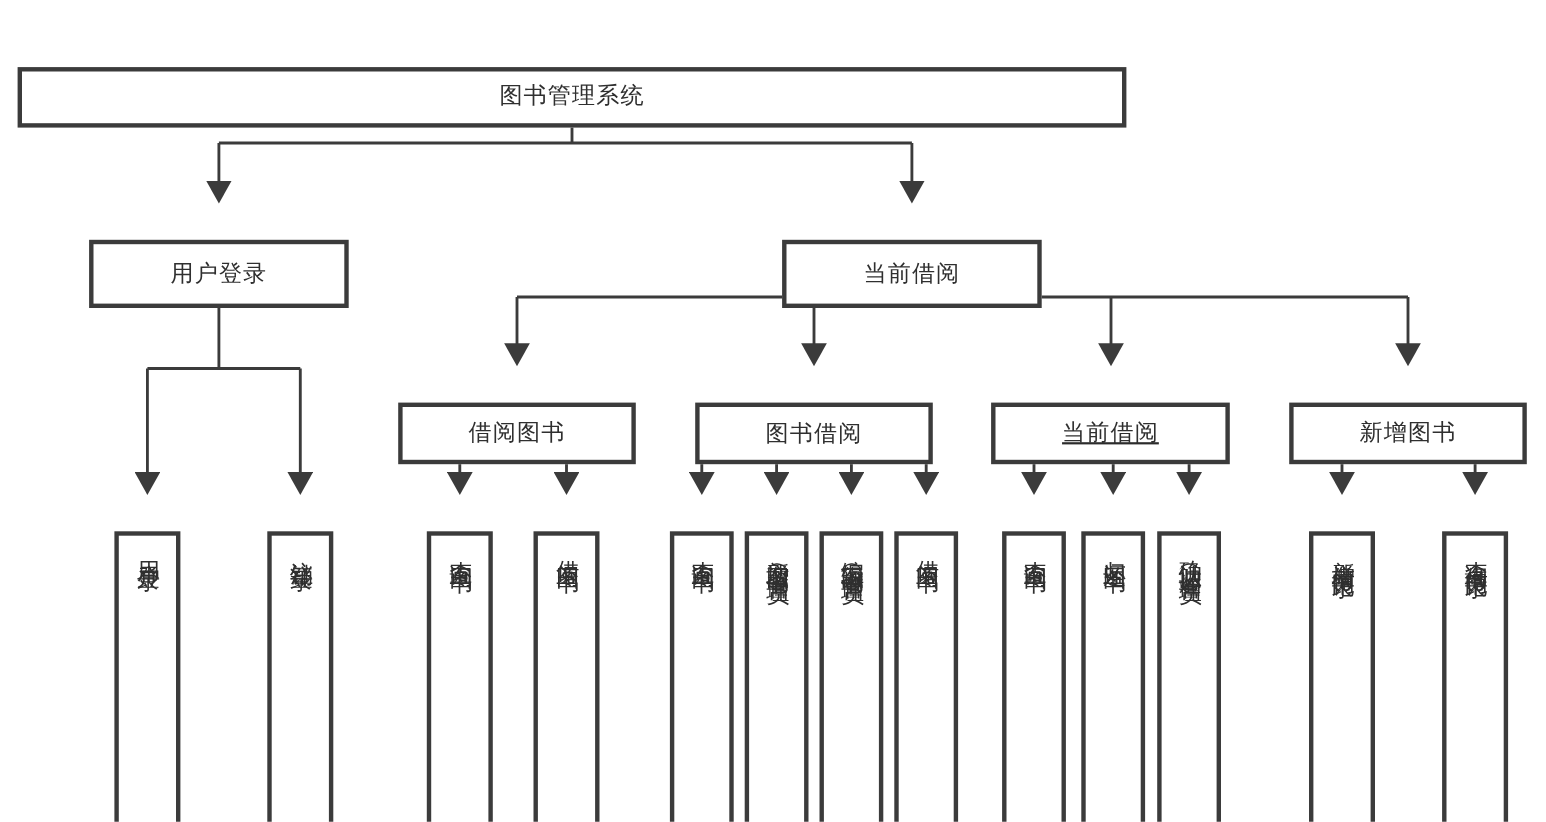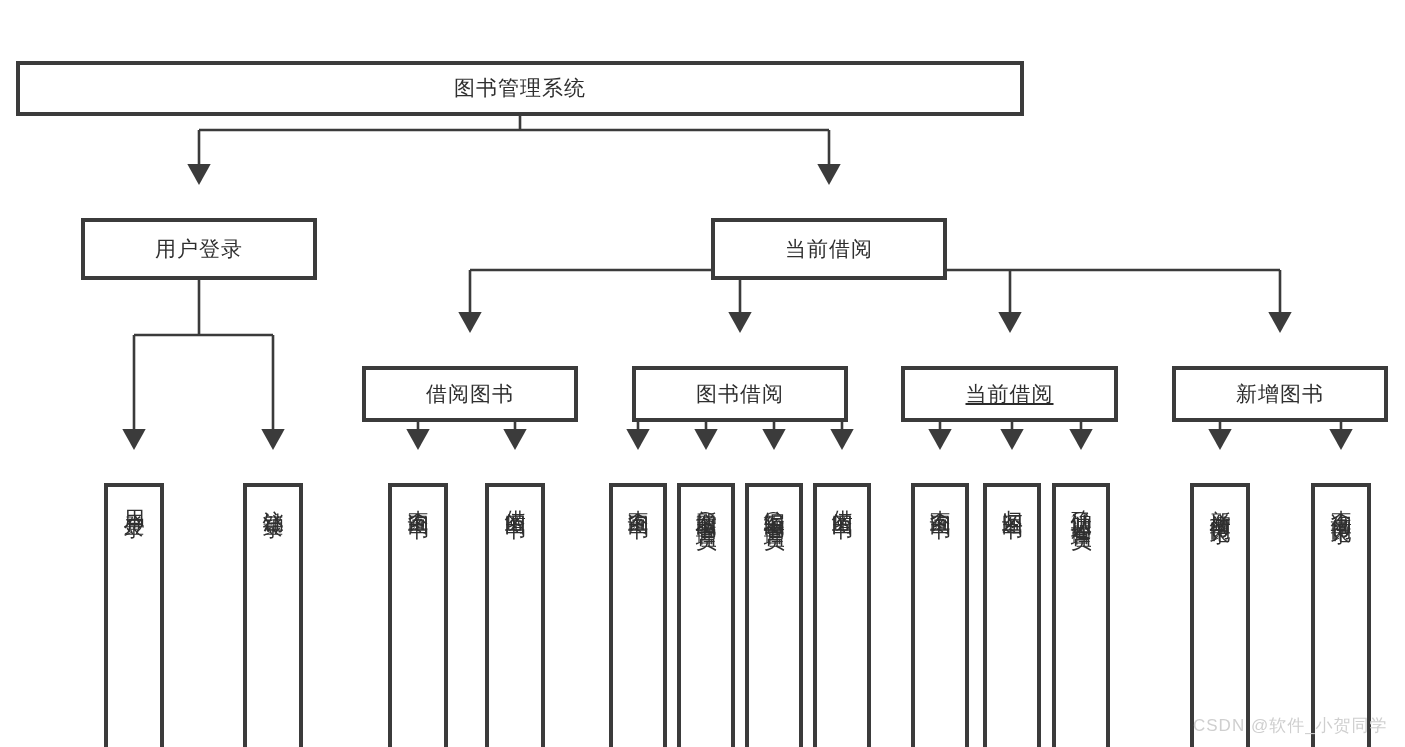--- a/index.html
+++ b/index.html
@@ -150,15 +150,14 @@
         <span class="node-label" style="color: rgb(47, 47, 47);">确认归还（管理员）</span>
       </div>
       <div class="node-box vertical" style="left: 1190px; top: 435px; width: 60px; height: 298px; border-color: rgb(59, 59, 59); background: rgb(255, 255, 255);">
         <span class="node-label" style="color: rgb(47, 47, 47);">新增借阅记录</span>
       </div>
       <div class="node-box vertical" style="left: 1311px; top: 435px; width: 60px; height: 298px; border-color: rgb(59, 59, 59); background: rgb(255, 255, 255);">
         <span class="node-label" style="color: rgb(47, 47, 47);">查询借阅记录</span>
       </div>
     </div>
 
-  <div class="watermark" style="left: 1193px; top: 714px; color: rgb(207, 207, 207);">CSDN @软件_小贺同学</div>
 
 </div>
 
 </body></html>

